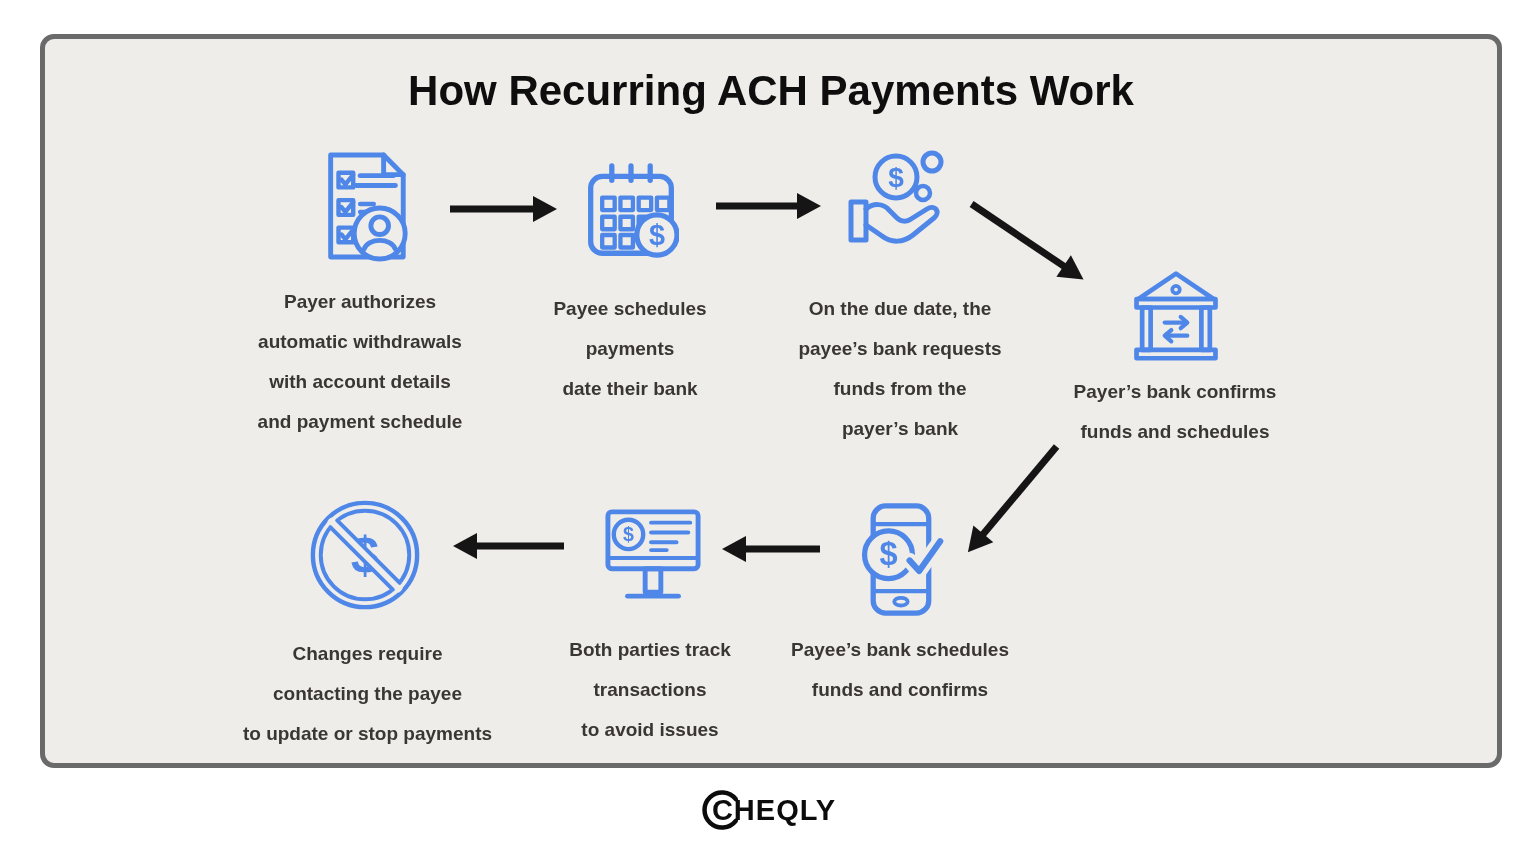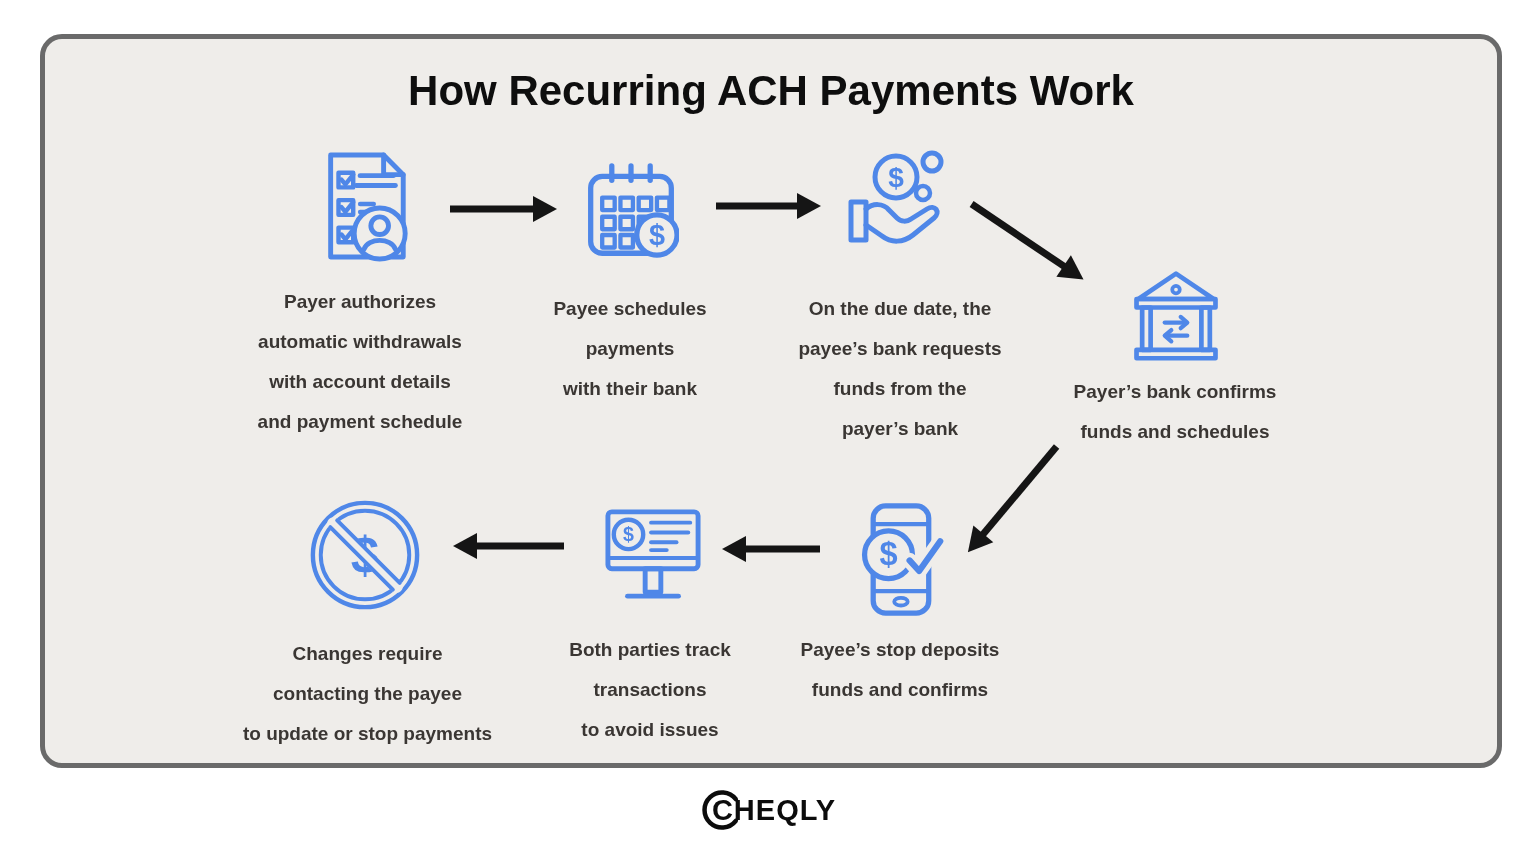--- a/index.html
+++ b/index.html
@@ -1,20 +1,20 @@
 <!DOCTYPE html>
 <html><head>
 <meta charset="utf-8">
 <style>
   * { margin:0; padding:0; box-sizing:border-box; }
   body { background:#ffffff; font-family:"Liberation Sans", sans-serif; }
   .canvas { position:relative; width:1536px; height:864px; background:#ffffff; overflow:hidden; }
   .panel {
     position:absolute; left:40px; top:34px; width:1462px; height:734px;
-    background:#efedea; border:5px solid #6a6a6a; border-radius:22px;
+    background:#efedea; border:5px solid #6a6a6a; border-radius:14px;
   }
   .title {
     position:absolute; top:28px; left:0; width:100%;
     text-align:center; font-size:42px; font-weight:800; color:#0e0e0e;
     letter-spacing:0px;
   }
   .caption {
     position:absolute; text-align:center; white-space:pre-line;
     font-size:19px; font-weight:700; color:#3a3633; line-height:40px;
   }
@@ -80,21 +80,21 @@
           <rect x="39" y="58" width="13" height="13" stroke-width="4.5"></rect>
           <rect x="58" y="58" width="13" height="13" stroke-width="4.5"></rect>
           <rect x="20" y="77" width="13" height="13" stroke-width="4.5"></rect>
           <rect x="39" y="77" width="13" height="13" stroke-width="4.5"></rect>
           <circle cx="77" cy="77" r="21" fill="#efedea"></circle>
           <text x="77" y="87" font-size="30" font-weight="bold" fill="#4f87e8" stroke="none" text-anchor="middle" font-family="Liberation Sans, sans-serif">$</text>
         </svg>
       </div>
       <div class="caption" style="left:460px; top:250px; width:250px;">Payee schedules
 payments
-with their bank</div>
+date their bank</div>
     </div>
 
     <div>
       <div class="icon" style="left:803px; top:111px;">
         <svg width="104" height="104" viewBox="0 0 104 104" fill="none" stroke="#4f87e8" stroke-width="5" stroke-linecap="round" stroke-linejoin="round">
           <circle cx="48" cy="27" r="21"></circle>
           <text x="48" y="37" font-size="28" font-weight="bold" fill="#4f87e8" stroke="none" text-anchor="middle" font-family="Liberation Sans, sans-serif">$</text>
           <circle cx="84" cy="12" r="9"></circle>
           <circle cx="75" cy="43" r="7" stroke-width="4.5"></circle>
           <rect x="3" y="52" width="15" height="38"></rect>
@@ -132,21 +132,21 @@
           <rect x="22" y="3" width="58" height="112" rx="13"></rect>
           <line x1="24" y1="22" x2="78" y2="22" stroke-width="4.5"></line>
           <line x1="24" y1="92" x2="78" y2="92" stroke-width="4.5"></line>
           <ellipse cx="51" cy="103" rx="7" ry="4" stroke-width="4"></ellipse>
           <circle cx="38" cy="54" r="25" fill="#efedea"></circle>
           <text x="38" y="65" font-size="34" font-weight="bold" fill="#4f87e8" stroke="none" text-anchor="middle" font-family="Liberation Sans, sans-serif">$</text>
           <polyline points="60,60 70,71 92,40" stroke="#efedea" stroke-width="16"></polyline>
           <polyline points="60,60 70,71 92,40" stroke-width="6.5"></polyline>
         </svg>
       </div>
-      <div class="caption" style="left:710px; top:591px; width:290px;">Payee’s stop deposits
+      <div class="caption" style="left:710px; top:591px; width:290px;">Payee’s bank schedules
 funds and confirms</div>
     </div>
 
     <div>
       <div class="icon" style="left:556px; top:467px;">
         <svg width="104" height="98" viewBox="0 0 104 100" fill="none" stroke="#4f87e8" stroke-width="5" stroke-linecap="round" stroke-linejoin="round">
           <rect x="6" y="6" width="92" height="58" rx="4"></rect>
           <line x1="8" y1="53" x2="96" y2="53" stroke-width="4"></line>
           <circle cx="27" cy="29" r="15" stroke-width="4.5"></circle>
           <text x="27" y="36" font-size="20" font-weight="bold" fill="#4f87e8" stroke="none" text-anchor="middle" font-family="Liberation Sans, sans-serif">$</text>

